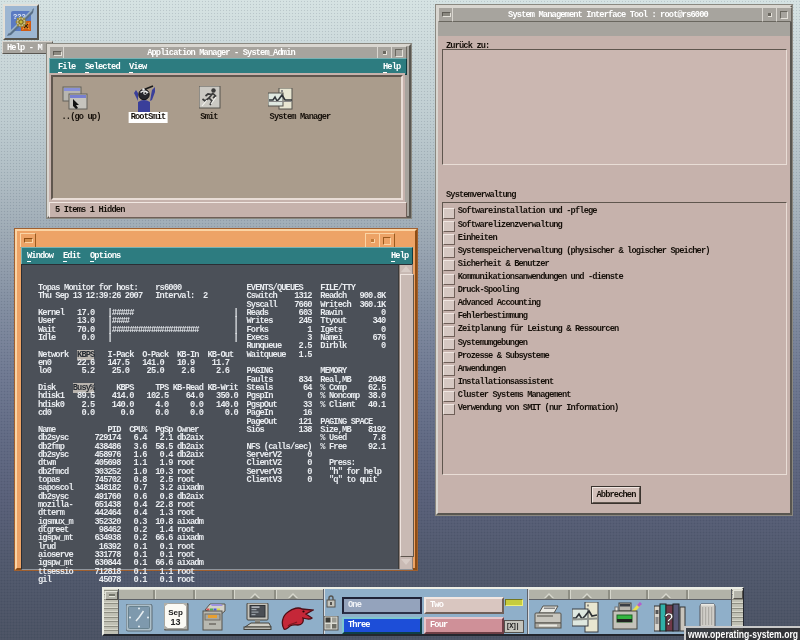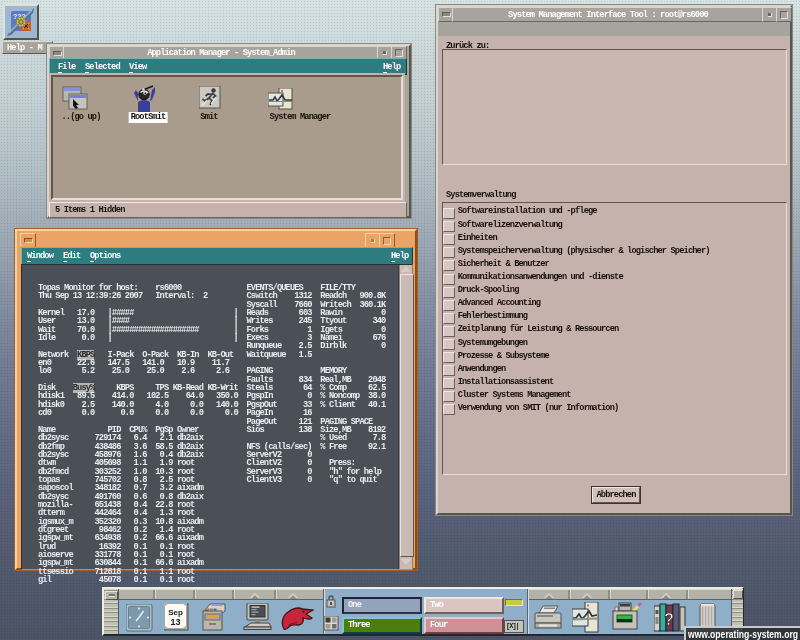--- a/index.html
+++ b/index.html
@@ -341,21 +341,21 @@
         <rect x="8" y="1.5" width="4.5" height="5" fill="#9c9c94"></rect>
   <rect x="1.5" y="8" width="5" height="4.5" fill="#9c9c94"></rect>
         <rect x="8" y="8" width="4.5" height="4.5" fill="#6c6c64"></rect>
  </svg>
  <div class="abs" style="left:238px;top:8px;width:76px;height:13px;background:#94a3bc;border:2px solid #2c3048;border-top-color:#1e2236;border-left-color:#1e2236">
    <span class="uit" style="position:absolute;left:4px;top:1px;color:#f0f2f6">One</span>
       </div>
  <div class="abs" style="left:320px;top:8px;width:76px;height:13px;background:#d9c6c0;border:2px solid #6f5f58;border-top-color:#f1e7e2;border-left-color:#f1e7e2">
    <span class="uit" style="position:absolute;left:4px;top:1px;color:#fff">Two</span>
       </div>
- <div class="abs" style="left:238px;top:28px;width:76px;height:13px;background:#4d7c0f;border:2px solid #0f3f46;border-top-color:#7fc7cf;border-left-color:#7fc7cf">
+ <div class="abs" style="left:238px;top:28px;width:76px;height:13px;background:#1d4ed8;border:2px solid #0f3f46;border-top-color:#7fc7cf;border-left-color:#7fc7cf">
    <span class="uit" style="position:absolute;left:4px;top:1px;color:#fff">Three</span>
       </div>
  <div class="abs" style="left:320px;top:28px;width:76px;height:13px;background:#cf9098;border:2px solid #6f3f46;border-top-color:#e7c7cb;border-left-color:#e7c7cb">
    <span class="uit" style="position:absolute;left:4px;top:1px;color:#fff">Four</span>
       </div>
  <div class="abs" style="left:401px;top:10px;width:16px;height:5px;background:#c6cc3e;border:1px solid #74761e;border-bottom-color:#eef078;border-right-color:#eef078"></div>
  <div class="abs" style="left:400px;top:31px;width:18px;height:11px;background:#c4c4bc;border:1px solid #54524e">
    <span style="position:absolute;left:1px;top:1px;font:bold 7px 'Liberation Mono';letter-spacing:-1px;color:#222">[X]|</span>
  </div>
 

